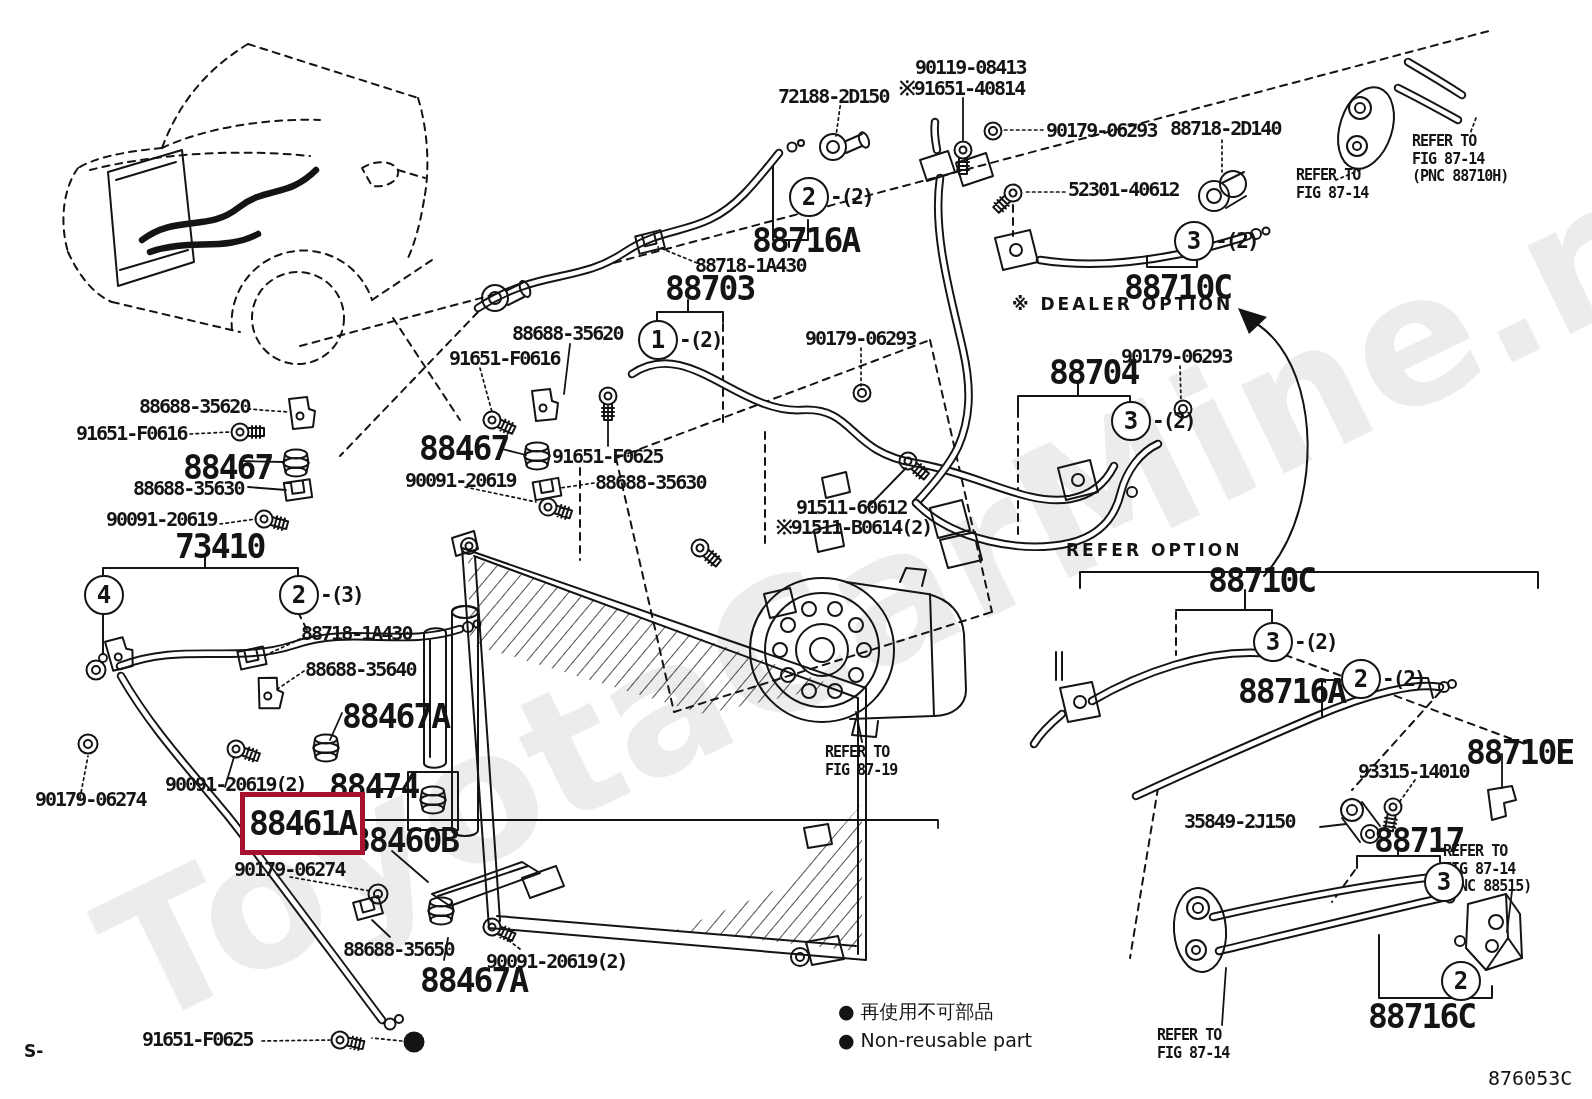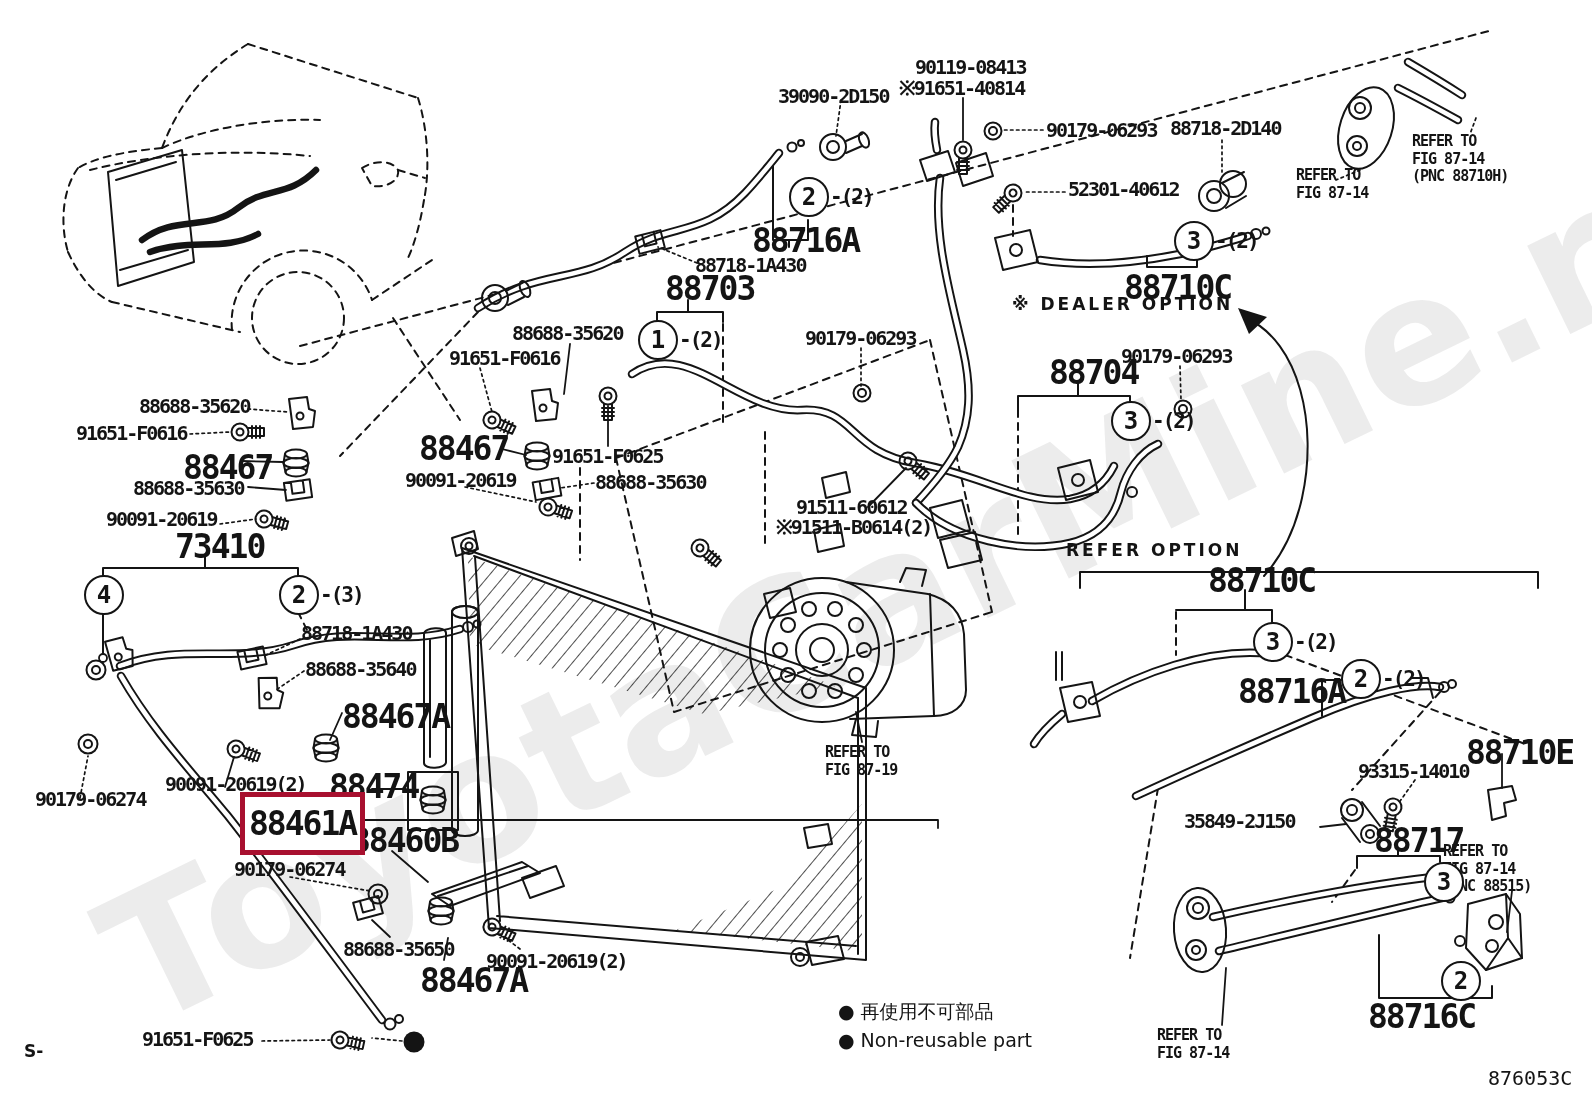--- a/index.html
+++ b/index.html
@@ -360,21 +360,21 @@
 
       <g>
         <path d="M1246,318 C1300,342 1318,426 1302,498 C1294,534 1280,558 1264,576"></path>
         <path class="fillb" d="M1238,308 L1267,317 L1249,334 Z"></path>
       </g>
 
     </g>
   </svg>
 
   <div id="labels-layer">
-      <div class="part-label" style="left: 778px; top: 86px;">39090-2D150</div>
+      <div class="part-label" style="left: 778px; top: 86px;">72188-2D150</div>
       <div class="part-label" style="left: 915px; top: 57px;">90119-08413</div>
       <div class="part-label" style="left: 899px; top: 78px;">※91651-40814</div>
       <div class="part-label" style="left: 1046px; top: 120px;">90179-06293</div>
       <div class="part-label" style="left: 1170px; top: 118px;">88718-2D140</div>
       <div class="part-label" style="left: 1068px; top: 179px;">52301-40612</div>
       <div class="part-label big" style="left: 752px; top: 224px;">88716A</div>
       <div class="part-label big" style="left: 1124px; top: 271px;">88710C</div>
       <div class="part-label" style="left: 695px; top: 255px;">88718-1A430</div>
       <div class="part-label big" style="left: 654px; top: 272px; margin-left: 11px;">88703</div>
       <div class="part-label" style="left: 512px; top: 323px;">88688-35620</div>

